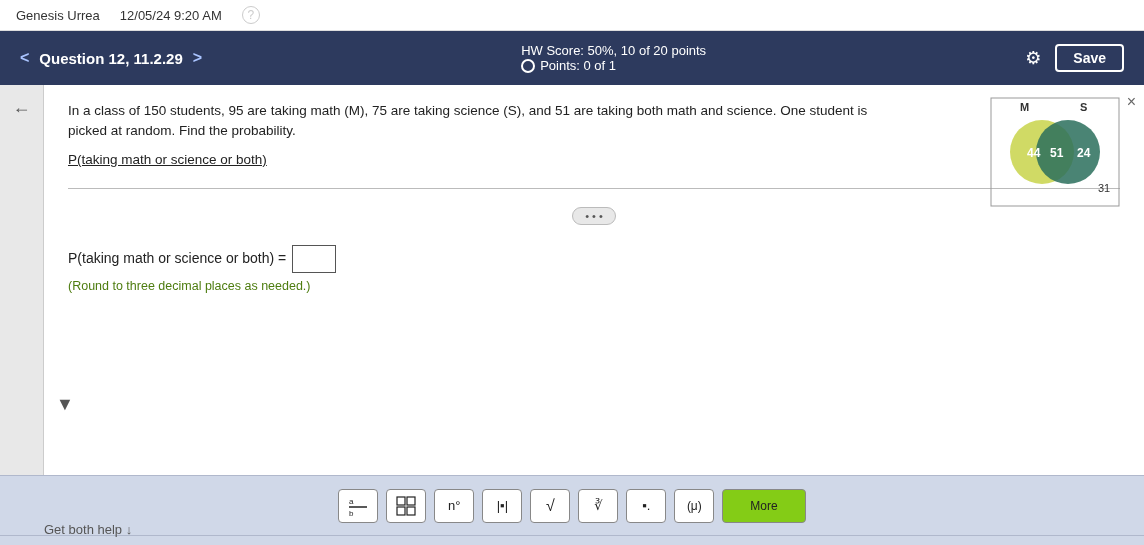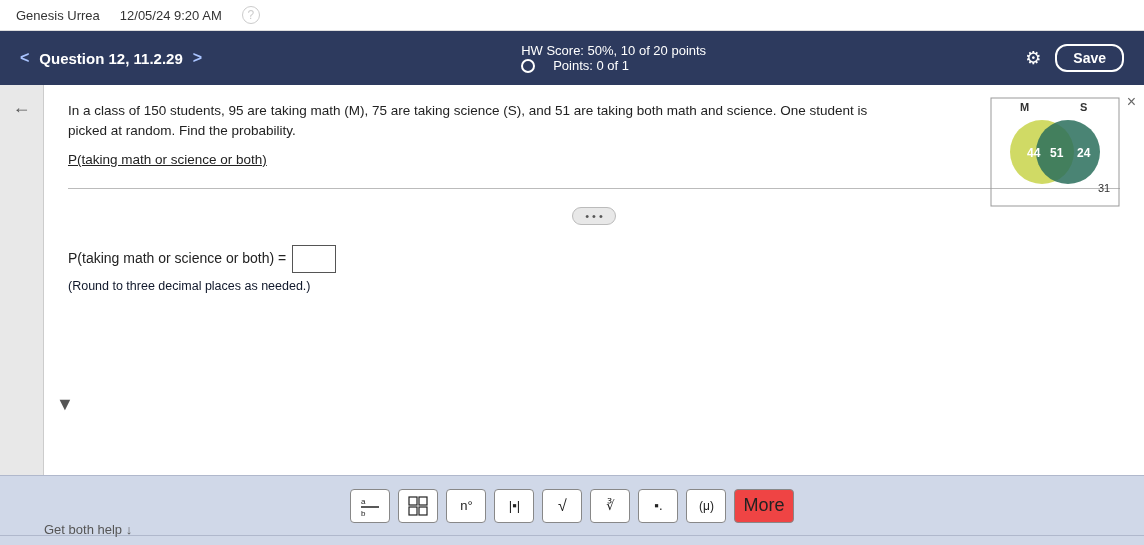--- a/index.html
+++ b/index.html
@@ -59,21 +59,21 @@
     }
 
     .hw-score {
       font-size: 13px;
       color: #fff;
     }
 
     .points-label {
       display: flex;
       align-items: center;
-      gap: 18px;
+      gap: 5px;
       font-size: 13px;
       color: #fff;
     }
 
     .points-circle {
       width: 14px;
       height: 14px;
       border-radius: 50%;
       border: 2px solid #fff;
       display: inline-block;
@@ -88,21 +88,21 @@
     .gear-icon-wrap {
       font-size: 18px;
       cursor: pointer;
     }
 
     .save-btn {
       background: none;
       border: 2px solid #fff;
       color: #fff;
       padding: 4px 16px;
-      border-radius: 12px;
+      border-radius: 4px;
       font-size: 14px;
       font-weight: bold;
       cursor: pointer;
     }
 
     .main-content {
       background: #fff;
       display: flex;
       height: 390px;
       position: relative;
@@ -184,21 +184,21 @@
       display: inline-block;
       width: 44px;
       height: 28px;
       border: 1.5px solid #555;
       vertical-align: middle;
       margin: 0 2px;
     }
 
     .answer-note {
       font-size: 12.5px;
-      color: #0f172a;
+      color: #4d7c0f;
       margin-top: 6px;
     }
 
     .close-x {
       position: absolute;
       top: 8px;
       right: 8px;
       font-size: 16px;
       color: #666;
       cursor: pointer;
@@ -223,26 +223,26 @@
       height: 34px;
       display: flex;
       align-items: center;
       justify-content: center;
       font-size: 16px;
       cursor: pointer;
       color: #222;
     }
 
     .more-btn {
-      background: #ef4444;
+      background: #84cc16;
       border: 1px solid #888;
       border-radius: 4px;
-      padding: 4px 8px;
+      padding: 4px 27px;
       height: 34px;
-      font-size: 18px;
+      font-size: 12px;
       cursor: pointer;
       color: #222;
     }
 
     .bottom-actions {
       background: #d0d8e8;
       height: 50px;
       display: flex;
       align-items: center;
       justify-content: flex-end;

